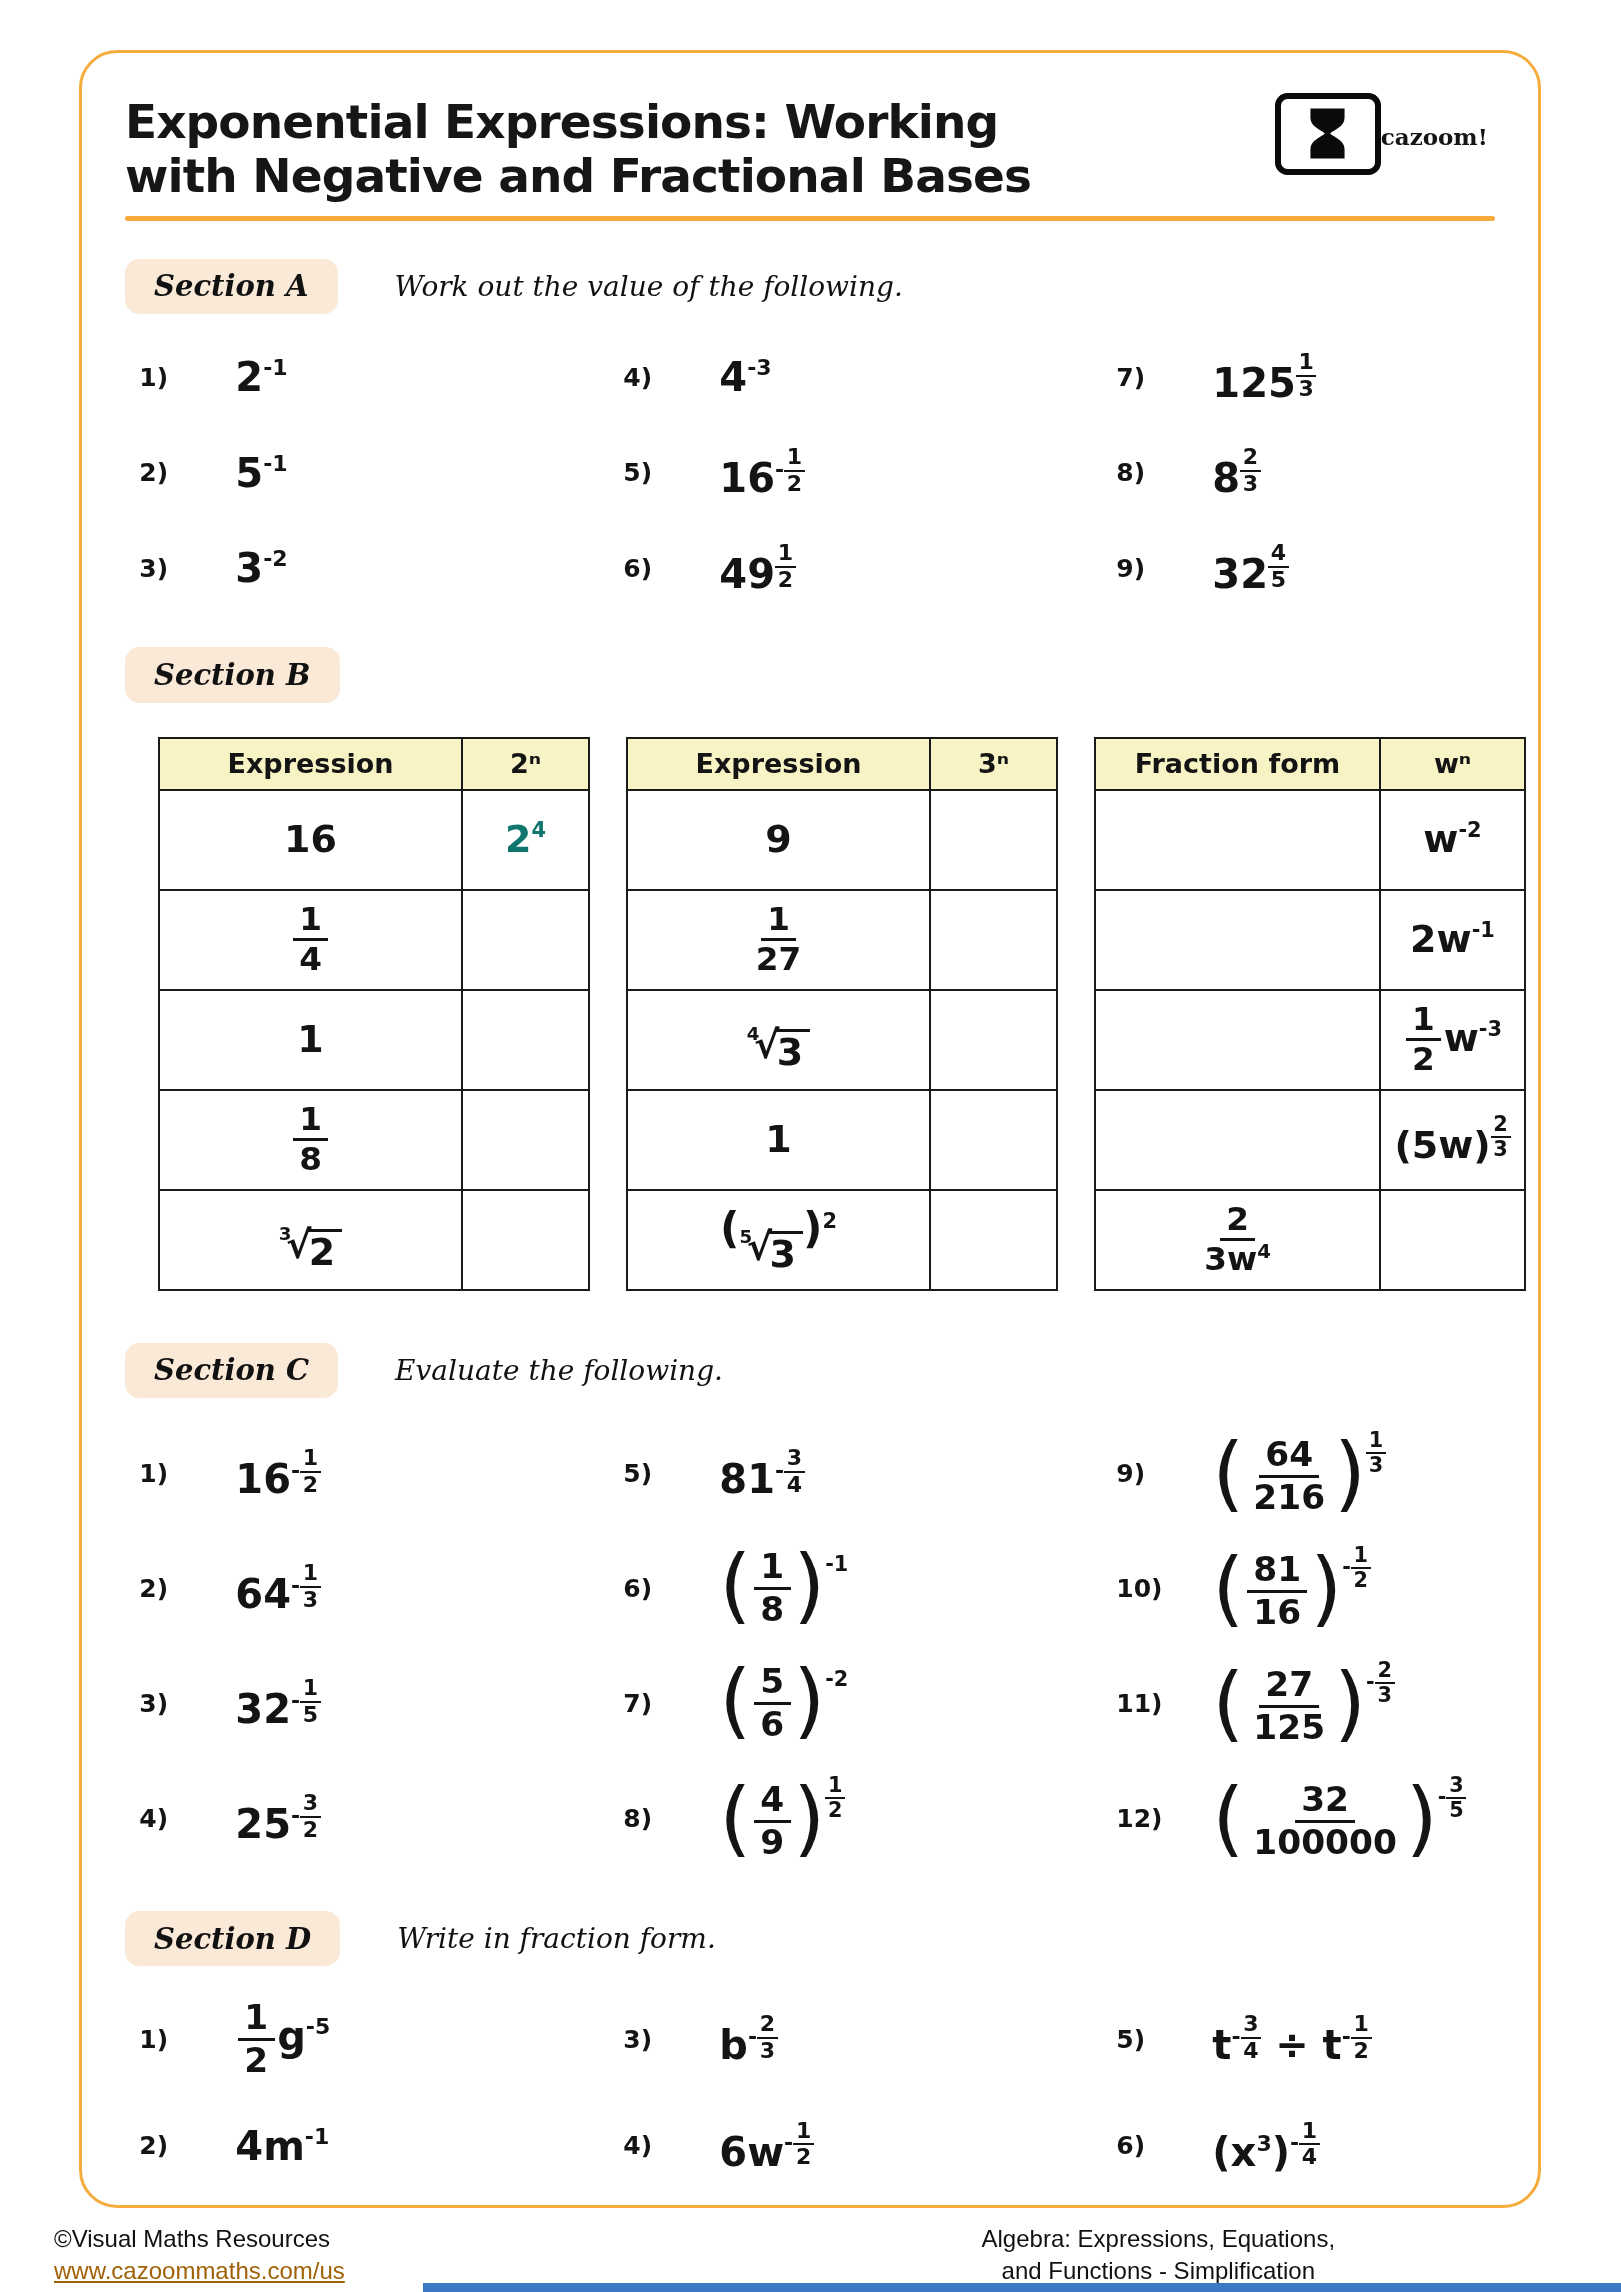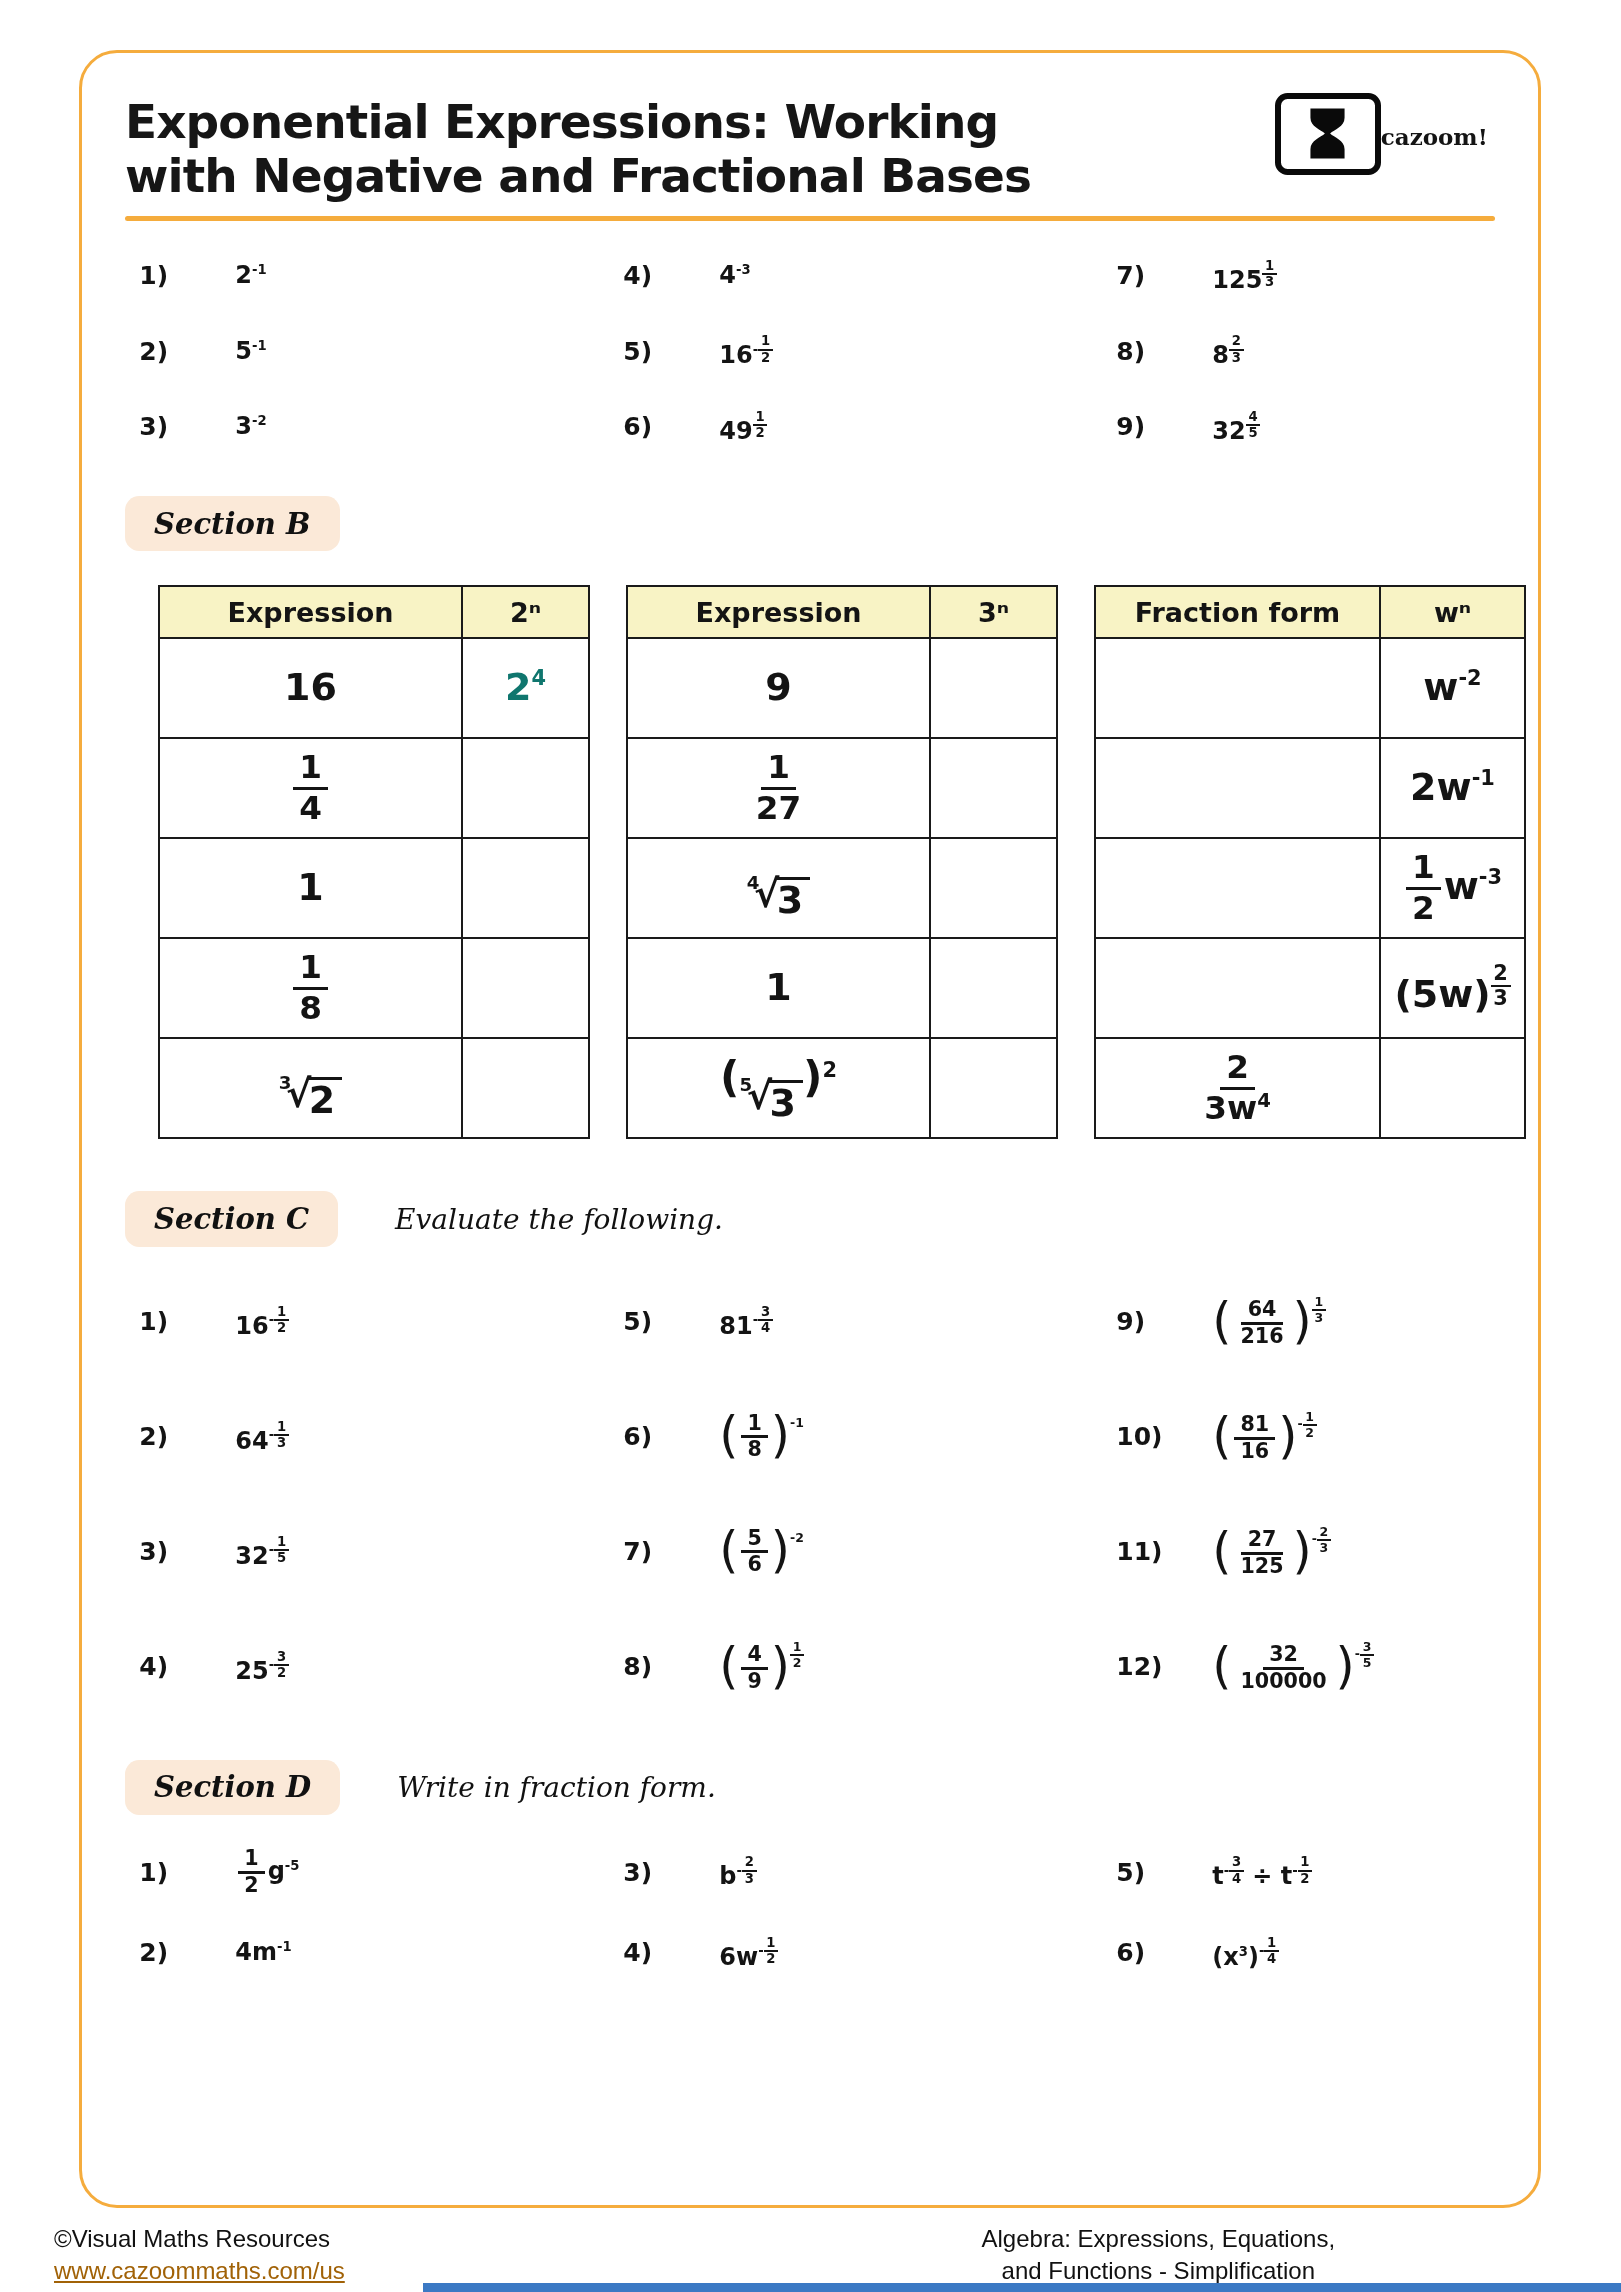--- a/index.html
+++ b/index.html
@@ -28,21 +28,21 @@
   .instr{font-family:"DejaVu Serif",serif;font-style:italic;font-size:28px;color:#111;}
 
   
   .probs{display:grid;grid-template-columns:484px 493px 1fr;align-items:center;padding-left:14.3px;}
   .probs-a{margin-top:36px;row-gap:41px;}
   .probs-c{margin-top:30px;row-gap:25px;}
   .probs-d{margin-top:32px;row-gap:38px;}
   .prob{display:flex;align-items:center;gap:39px;}
   .probs-c .prob{min-height:90px;}
   .pnum{font-family:"DejaVu Sans",sans-serif;font-weight:bold;font-size:25px;min-width:57px;}
-  .pex{font-family:"DejaVu Sans",sans-serif;font-weight:bold;font-size:24px;line-height:1.05;white-space:nowrap;}
+  .pex{font-family:"DejaVu Sans",sans-serif;font-weight:bold;font-size:40px;line-height:1.05;white-space:nowrap;}
 
   
   sup{line-height:0;}
   .x{font-size:0.55em;vertical-align:0.72em;line-height:0;}
   .xp{font-size:0.52em;vertical-align:1.35em;line-height:0;}
   .sf{display:inline-flex;flex-direction:column;align-items:center;vertical-align:middle;line-height:1;}
   .sf b{display:block;line-height:1.12;padding:0 2.7px;font-weight:bold;}
   .sf b:first-child{border-bottom:2.7px solid currentColor;}
   .bf{display:inline-flex;flex-direction:column;align-items:center;vertical-align:middle;
       font-size:0.86em;line-height:1;margin:0 2.7px;}
@@ -92,20 +92,24 @@
         <svg width="63" height="59" viewBox="0 0 48 44">
           <path d="M11 3 h26 v7 c0 7 -8 9 -11 12 c3 3 11 5 11 12 v7 H11 v-7 c0 -7 8 -9 11 -12 c-3 -3 -11 -5 -11 -12 Z" fill="#0a0a0a"></path>
         </svg>
       </div>
       <div class="logo-text">cazoom!</div>
     </div>
   </div>
   <div class="rule"></div>
 
   <section class="sec-a">
+    <div class="sec-head">
+      <span class="chip">Section A</span>
+      <span class="instr">Work out the value of the following.</span>
+    </div>
     <div class="probs probs-a">
       <div class="prob">
           <span class="pnum">1)</span>
           <span class="pex">2<sup class="x">-1</sup></span>
         </div>
       <div class="prob">
           <span class="pnum">4)</span>
           <span class="pex">4<sup class="x">-3</sup></span>
         </div>
       <div class="prob">

